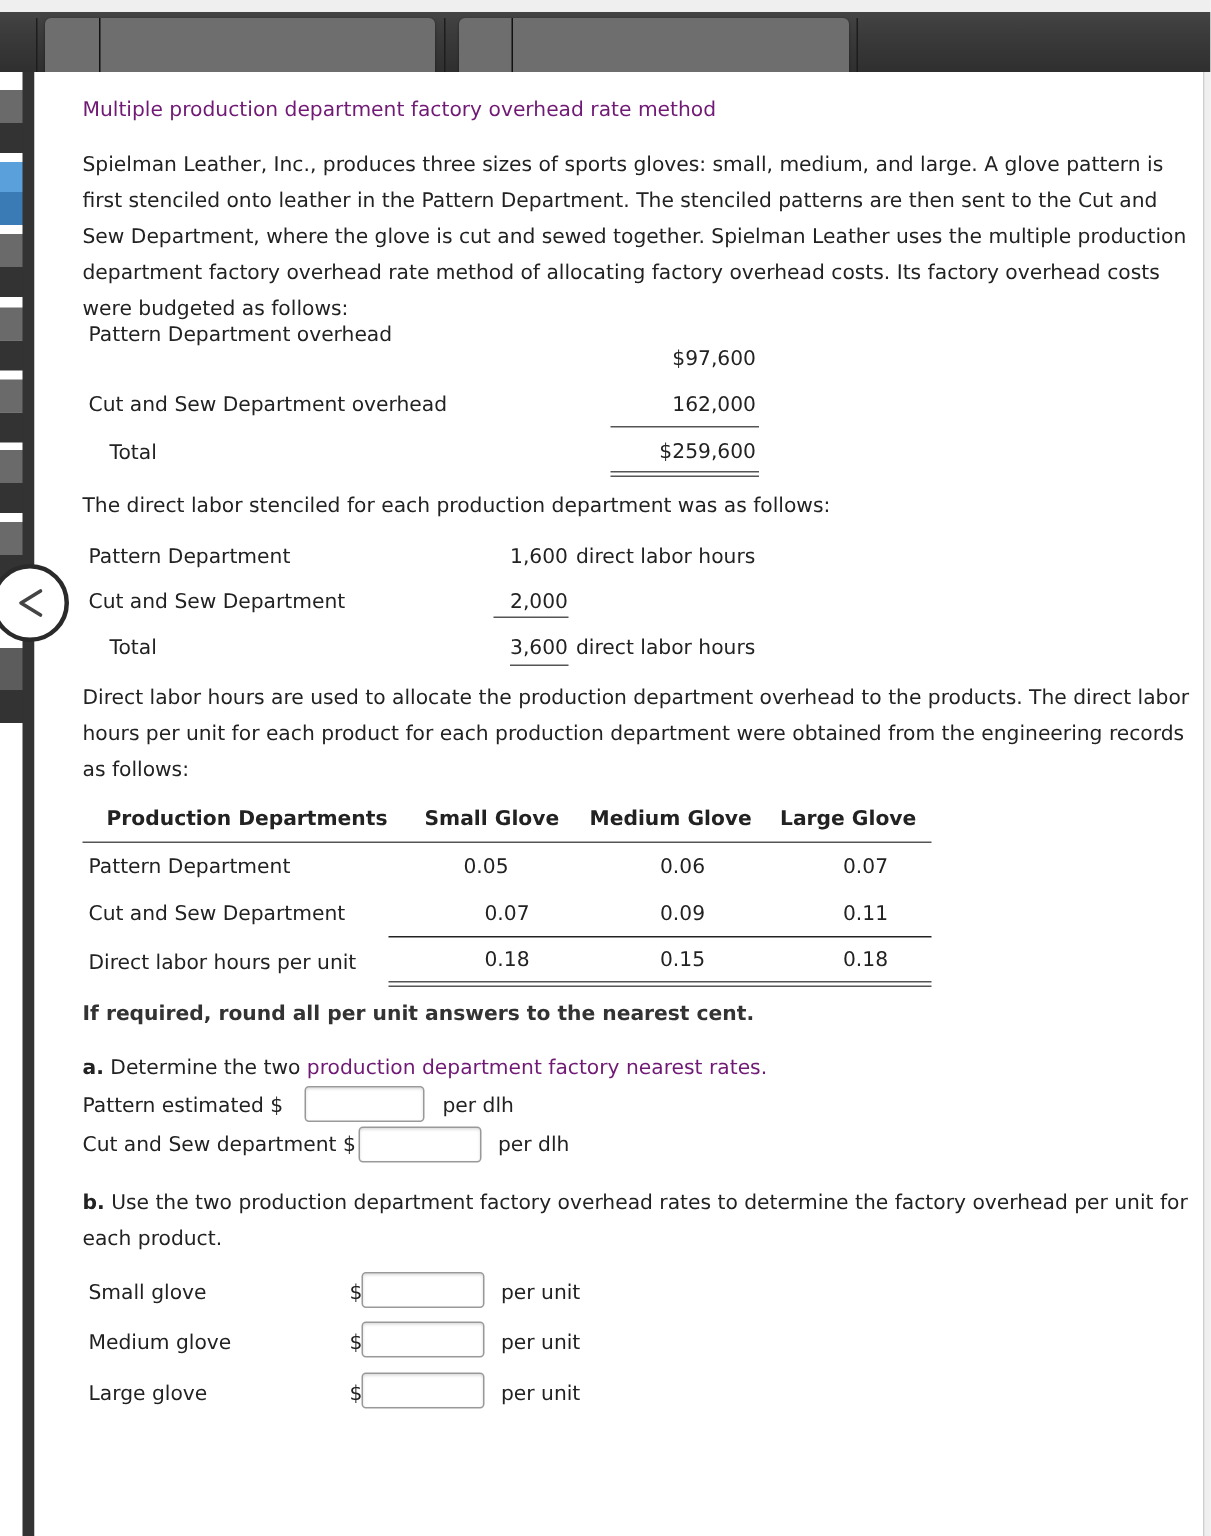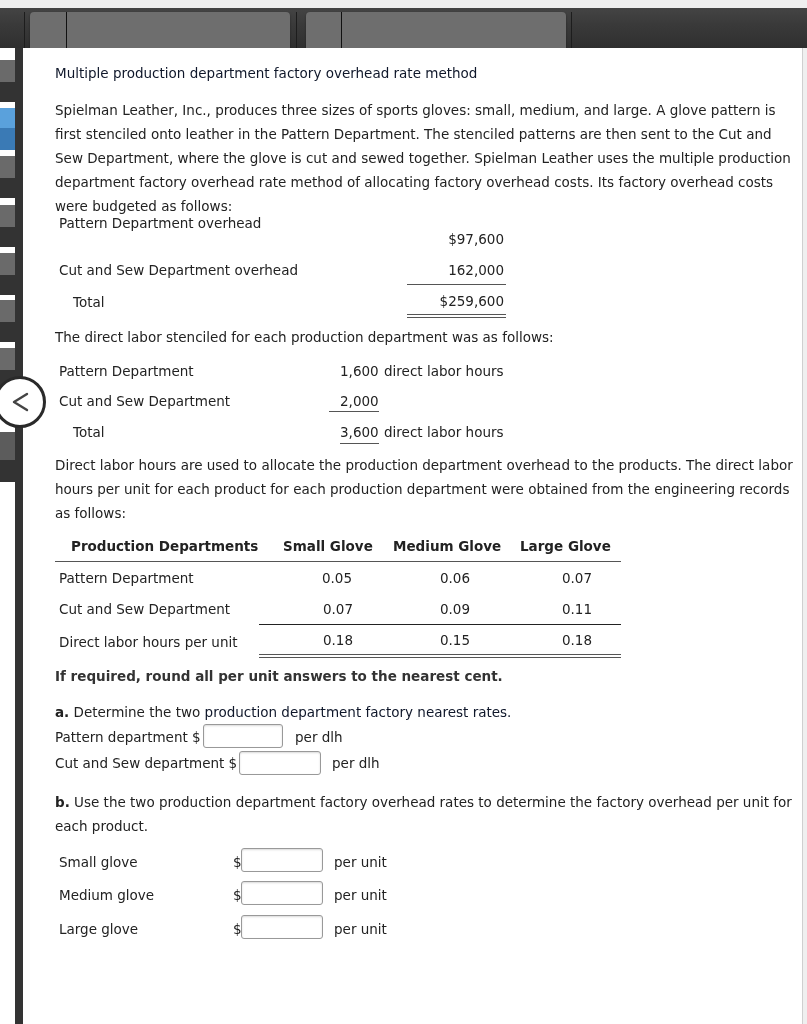--- a/index.html
+++ b/index.html
@@ -28,21 +28,21 @@
       display: flex; align-items: center; justify-content: center; cursor: pointer;
     }
 
     
     .panel {
       position: absolute; left: 23px; top: 48px; width: 780px; height: 976px;
       background: #fff; border-right: 1px solid #cfcfcf;
     }
     .content { position: absolute; left: 32px; top: 0; width: 745px; font-size: 13.5px; }
     .abs { position: absolute; white-space: nowrap; }
-    .green { color: #0f172a; }
+    .green { color: #701a75; }
     .title { top: 17px; left: 0; font-size: 13.5px; }
     .para { position: absolute; left: 0; width: 745px; line-height: 24px; white-space: normal; }
     .bold { font-weight: bold; }
     .right { text-align: right; }
     .hline { position: absolute; height: 0; border-top: 1.5px solid #555; }
     .dline { position: absolute; height: 4px; border-top: 1.5px solid #555; border-bottom: 1.5px solid #555; }
 
     .ans-input {
       position: absolute; width: 82px; height: 24px; border: 1px solid #999;
       border-radius: 3px; background: #fff; box-shadow: inset 0 1px 2px rgba(0,0,0,0.15);
@@ -120,21 +120,21 @@
 
     <div class="para" style="top:405px">Direct labor hours are used to allocate the production department overhead to the products. The direct labor hours per unit for each product for each production department were obtained from the engineering records as follows:</div>
 
     <div class="abs bold" style="top:490px;left:16px">Production Departments</div>
     <div class="abs bold" style="top:490px;left:228px">Small Glove</div>
     <div class="abs bold" style="top:490px;left:338px">Medium Glove</div>
     <div class="abs bold" style="top:490px;left:465px">Large Glove</div>
     <div class="hline" style="top:513px;left:0;width:566px"></div>
 
     <div class="abs" style="top:522px;left:4px">Pattern Department</div>
-    <div class="abs tcol" style="top:522px;left:242px">0.05</div>
+    <div class="abs tcol" style="top:522px;left:229px">0.05</div>
     <div class="abs tcol" style="top:522px;left:360px">0.06</div>
     <div class="abs tcol" style="top:522px;left:482px">0.07</div>
 
     <div class="abs" style="top:553px;left:4px">Cut and Sew Department</div>
     <div class="abs tcol" style="top:553px;left:243px">0.07</div>
     <div class="abs tcol" style="top:553px;left:360px">0.09</div>
     <div class="abs tcol" style="top:553px;left:482px">0.11</div>
     <div class="hline" style="top:576px;left:204px;width:362px;border-top-width:1px;border-color:#222"></div>
 
     <div class="abs" style="top:586px;left:4px">Direct labor hours per unit</div>
@@ -144,21 +144,21 @@
     <div class="dline" style="top:606px;left:204px;width:362px"></div>
 
     <div class="abs bold" style="top:620px;left:0;color:#333">If required, round all per unit answers to the nearest cent.</div>
 
     <div class="abs" style="top:656px;left:0">
       <span class="bold">a.</span>
       <span>Determine the two</span>
       <span class="green">production department factory nearest rates.</span>
     </div>
 
-    <div class="abs" style="top:681px;left:0">Pattern department $</div>
+    <div class="abs" style="top:681px;left:0">Pattern estimated $</div>
     <input class="ans-input" style="top: 676px; left: 148px; width: 80px;" type="text" value="">
     <div class="abs" style="top:681px;left:240px">per dlh</div>
 
     <div class="abs" style="top:707px;left:0">Cut and Sew department $</div>
     <input class="ans-input" style="top: 703px; left: 184px; width: 82px;" type="text" value="">
     <div class="abs" style="top:707px;left:277px">per dlh</div>
 
     <div class="para" style="top:742px"><span class="bold">b.</span> <span>Use the two production department factory overhead rates to determine the factory overhead per unit for each product.</span></div>
 
     <div class="abs" style="top:806px;left:4px">Small glove</div>

